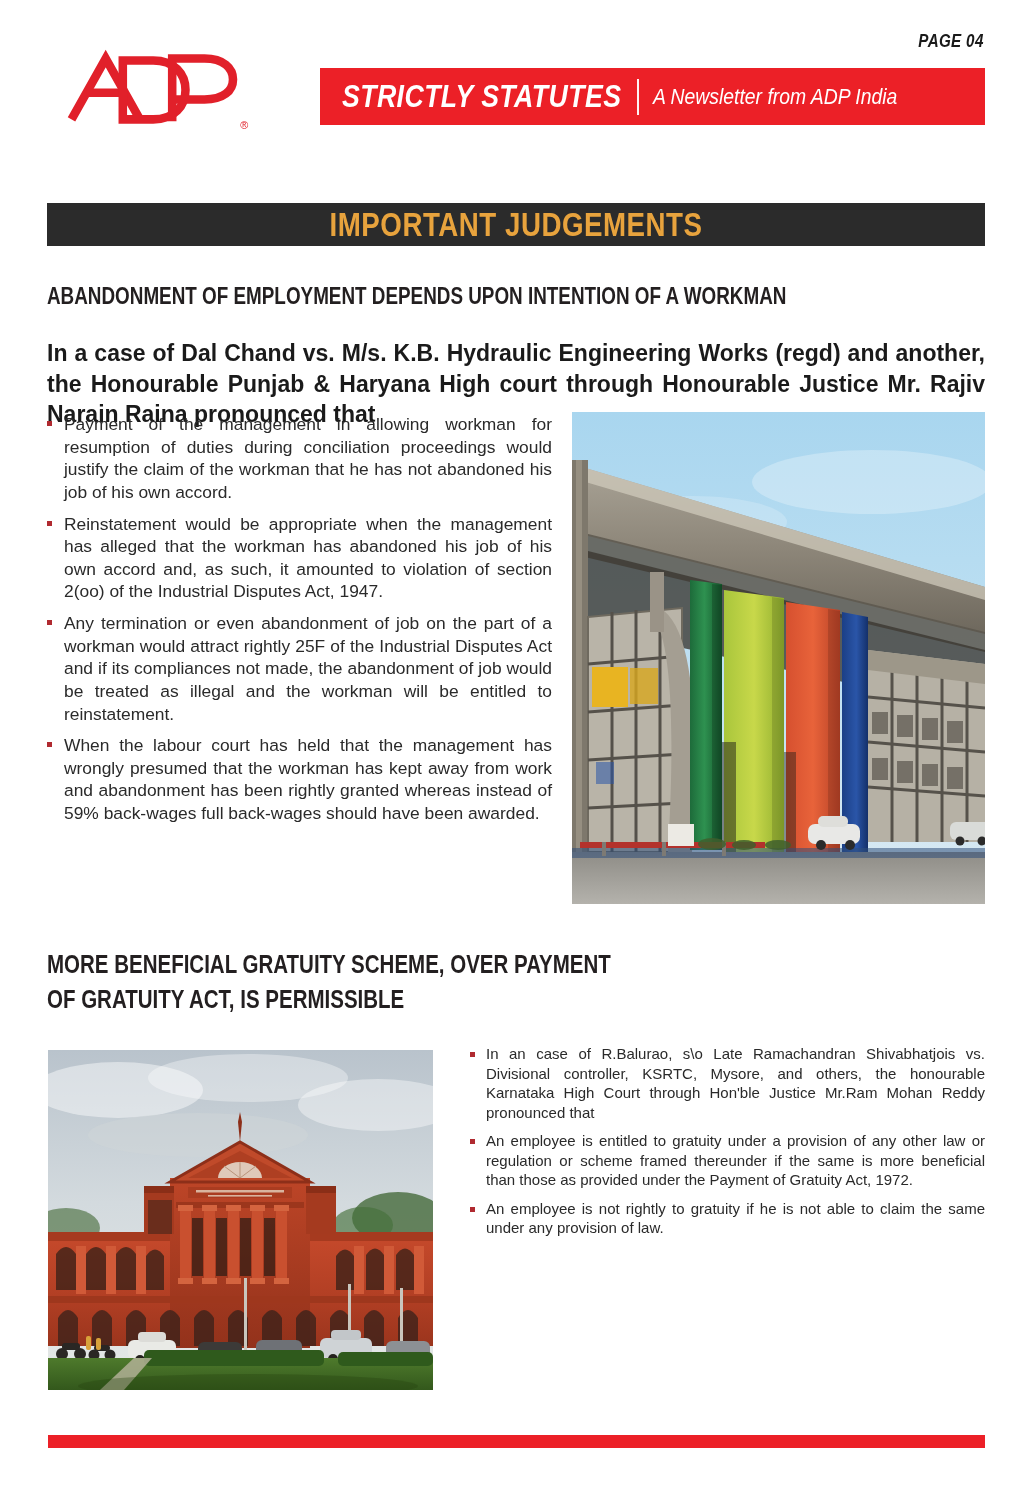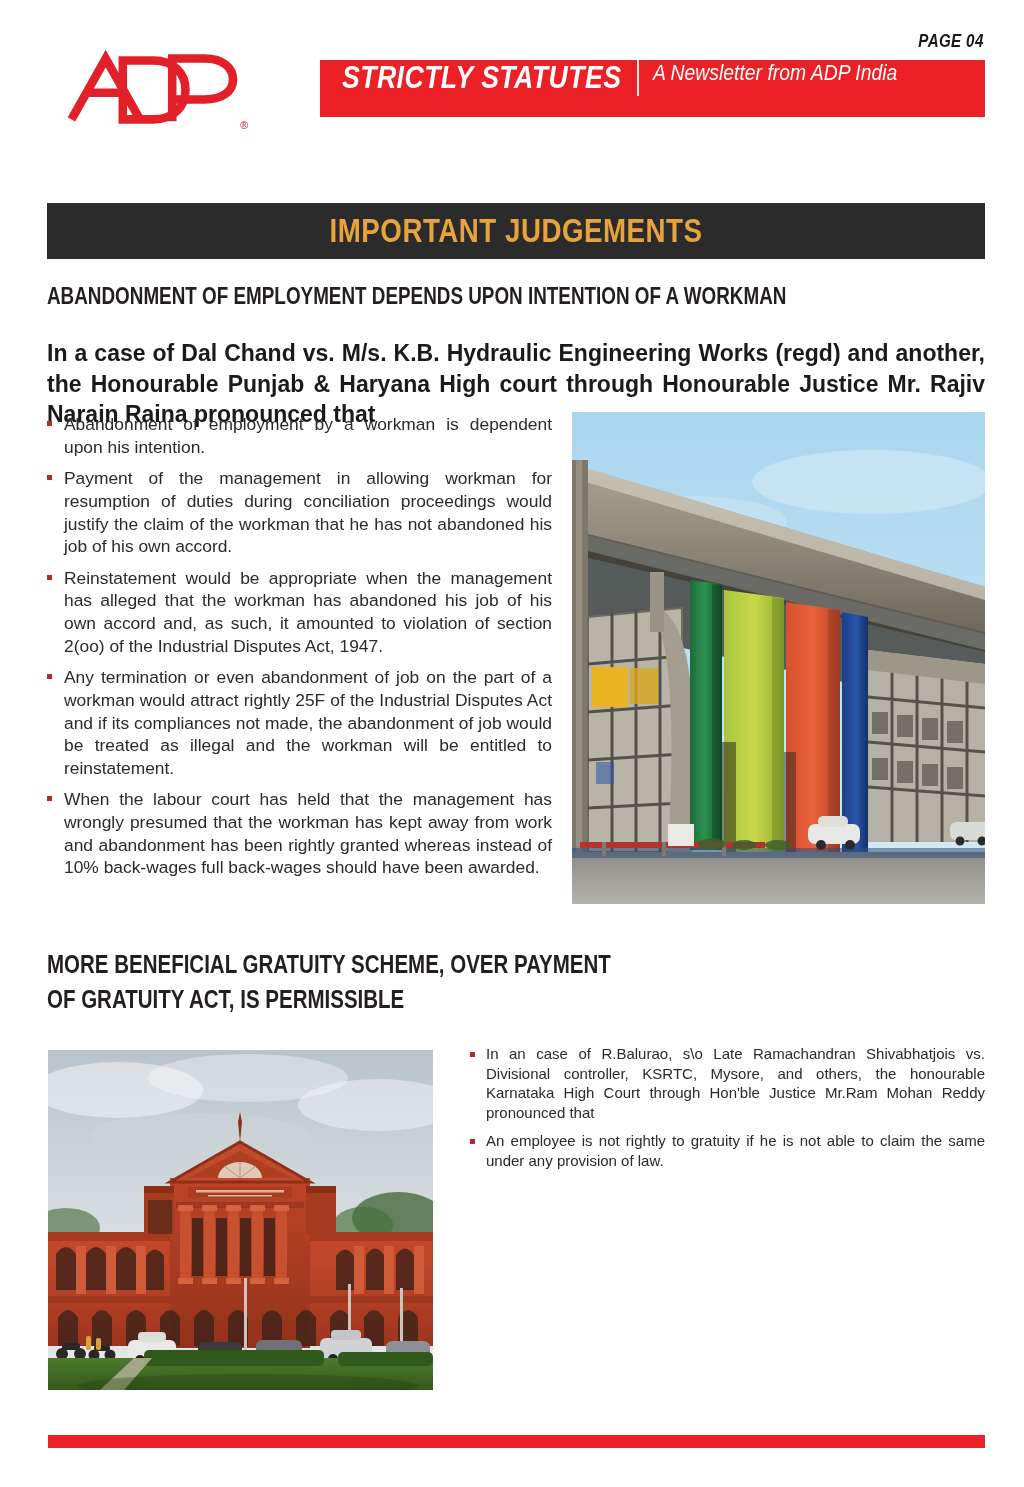--- a/index.html
+++ b/index.html
@@ -25,45 +25,45 @@
 
   
   .logo-wrap { position:absolute; left:62px; top:47px; width:190px; height:90px; }
   .logo-wrap svg { display:block; }
   .logo-reg {
     position:absolute; right:4px; bottom:6px;
     font-size:11px; color:#E1202A; font-family:"Liberation Sans", sans-serif;
   }
 
   .title-bar {
-    position:absolute; left:320px; top:60px;
+    position:absolute; left:320px; top:68px;
     width:665px; height:57px;
     background:#EC2027;
-    display:flex; 
+    display:flex; align-items:center;
   }
   .title-main {
     color:#ffffff; font-weight:bold; font-size:31px;
     letter-spacing:.5px; margin-left:22px;
     transform:scaleX(.86); transform-origin:left center;
     white-space:nowrap;
   }
   .title-divider {
     width:2px; height:36px; background:#ffffff;
     margin-left:-30px; margin-right:14px; opacity:.95;
   }
   .title-sub {
     color:#ffffff; font-size:22px; font-weight:normal;
     transform:scaleX(.88); transform-origin:left center;
     white-space:nowrap;
   }
 
   
   .banner {
     position:absolute; left:47px; top:203px;
-    width:938px; height:56px;
+    width:938px; height:43px;
     background:#2B2B2B;
     display:flex; align-items:center; justify-content:center;
   }
   .banner-title {
     color:#E8A33D; font-weight:bold; font-size:33px;
     letter-spacing:.6px;
     transform:scaleX(.84); transform-origin:center center;
     white-space:nowrap;
   }
 
@@ -163,25 +163,24 @@
 
 <div class="banner">
   <span class="banner-title">IMPORTANT JUDGEMENTS</span>
 </div>
 
 <div class="sec-heading" id="heading-1">ABANDONMENT OF EMPLOYMENT DEPENDS UPON INTENTION OF A WORKMAN</div>
 
 <div class="intro">In a case of Dal Chand vs. M/s. K.B. Hydraulic Engineering Works (regd) and another, the Honourable Punjab &amp; Haryana High court through Honourable Justice Mr. Rajiv Narain Raina pronounced that</div>
 
 <ul class="bullets" id="list-1">
-  <li>Abandonment of employment by a workman is dependent upon his intention.</li>
   <li>Payment of the management in allowing workman for resumption of duties during conciliation proceedings would justify the claim of the workman that he has not abandoned his job of his own accord.</li>
   <li>Reinstatement would be appropriate when the management has alleged that the workman has abandoned his job of his own accord and, as such, it amounted to violation of section 2(oo) of the Industrial Disputes Act, 1947.</li>
   <li>Any termination or even abandonment of job on the part of a workman would attract rightly 25F of the Industrial Disputes Act and if its compliances not made, the abandonment of job would be treated as illegal and the workman will be entitled to reinstatement.</li>
-  <li>When the labour court has held that the management has wrongly presumed that the workman has kept away from work and abandonment has been rightly granted whereas instead of 10% back-wages full back-wages should have been awarded.</li>
+  <li>When the labour court has held that the management has wrongly presumed that the workman has kept away from work and abandonment has been rightly granted whereas instead of 59% back-wages full back-wages should have been awarded.</li>
 </ul>
 
 <div class="photo" id="photo-punjab">
   <svg viewBox="0 0 413 492" preserveAspectRatio="none" aria-hidden="true">
     <defs>
       <linearGradient id="sky1" x1="0" y1="0" x2="0" y2="1">
         <stop offset="0%" stop-color="#a9d6ef"></stop>
         <stop offset="60%" stop-color="#c3e2f3"></stop>
         <stop offset="100%" stop-color="#dceaf2"></stop>
       </linearGradient>
@@ -321,20 +320,21 @@
       <ellipse cx="206" cy="433" rx="13" ry="5"></ellipse>
     </g>
   </svg>
 </div>
 
 <div class="sec-heading" id="heading-2a">MORE BENEFICIAL GRATUITY SCHEME, OVER PAYMENT</div>
 <div class="sec-heading" id="heading-2b">OF GRATUITY ACT, IS PERMISSIBLE</div>
 
 <ul class="bullets" id="list-2">
   <li>In an case of R.Balurao, s\o Late Ramachandran Shivabhatjois vs. Divisional controller, KSRTC, Mysore, and others, the honourable Karnataka High Court through Hon'ble Justice Mr.Ram Mohan Reddy pronounced that</li>
+  <li>An employee is entitled to gratuity under a provision of any other law or regulation or scheme framed thereunder if the same is more beneficial than those as provided under the Payment of Gratuity Act, 1972.</li>
   <li>An employee is not rightly to gratuity if he is not able to claim the same under any provision of law.</li>
 </ul>
 
 <div class="photo" id="photo-karnataka">
   <svg viewBox="0 0 385 340" preserveAspectRatio="none" aria-hidden="true">
     <defs>
       <linearGradient id="sky2" x1="0" y1="0" x2="0" y2="1">
         <stop offset="0%" stop-color="#b9c3cc"></stop>
         <stop offset="45%" stop-color="#d3dade"></stop>
         <stop offset="100%" stop-color="#e6e9e7"></stop>

